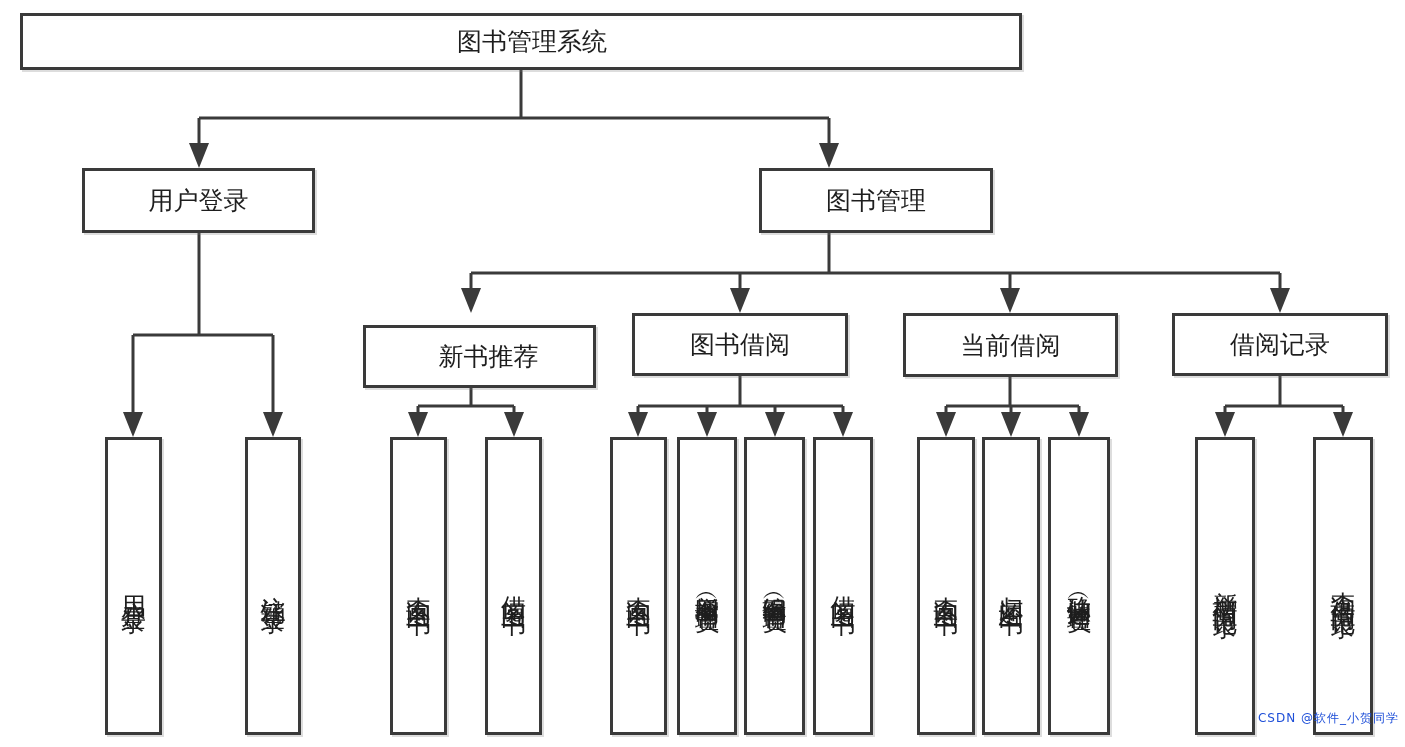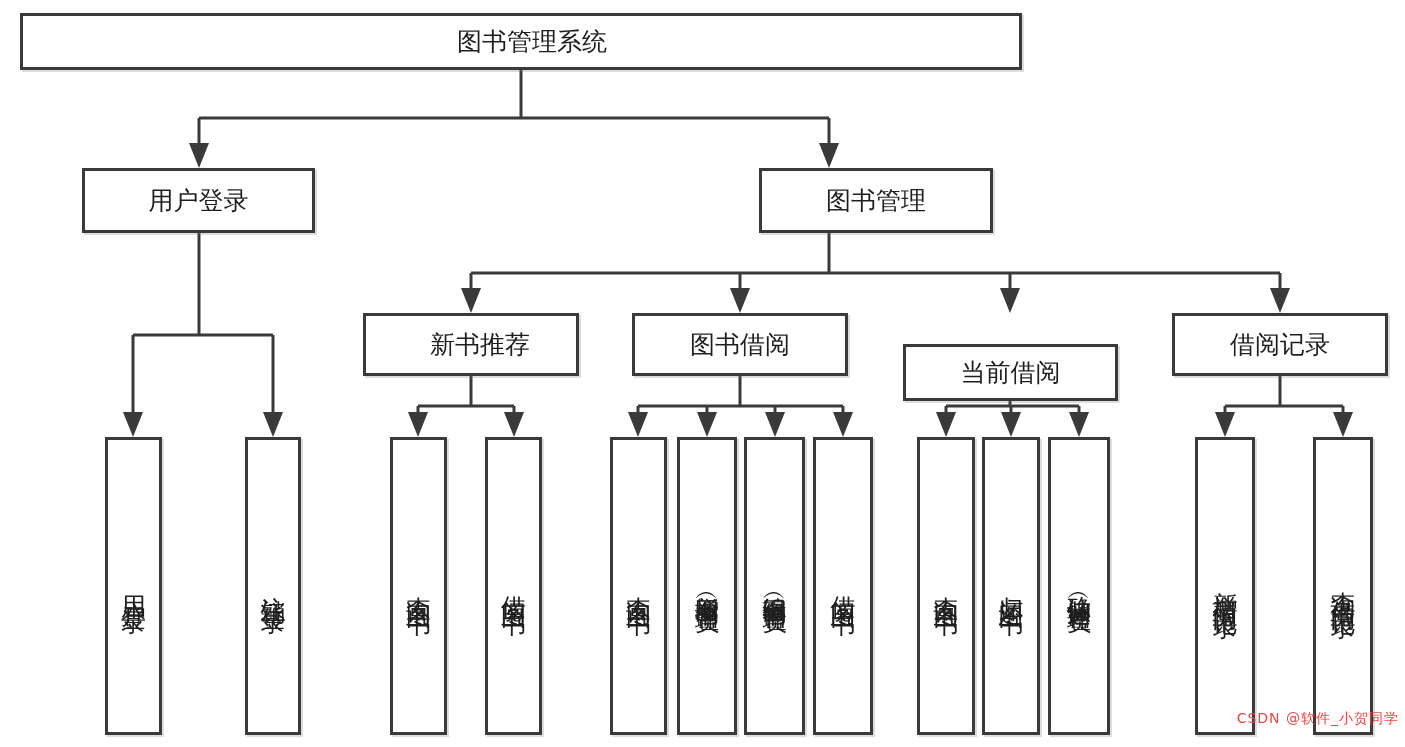--- a/index.html
+++ b/index.html
@@ -33,44 +33,44 @@
     line-height:1;
     font-size:25px;
     white-space:normal;
   }
   
   .n-root{left:20px;top:13px;width:1002px;height:57px;padding-left:22px;}
   
   .n-user-login{left:82px;top:168px;width:233px;height:65px;}
   .n-book-mgmt{left:712px;top:168px;width:234px;height:65px;margin-left:47px;}
   
-  .n-new-book{left:363px;top:313px;width:216px;height:63px;padding-left:18px;}
+  .n-new-book{left:363px;top:325px;width:233px;height:63px;padding-left:18px;}
   .n-book-borrow{left:632px;top:313px;width:216px;height:63px;}
-  .n-cur-borrow{left:903px;top:313px;width:215px;height:57px;margin-top:31px;}
+  .n-cur-borrow{left:903px;top:313px;width:215px;height:64px;}
   .n-borrow-rec{left:1172px;top:313px;width:216px;height:63px;font-family:Liberation Mono, monospace;}
   
   .lf1{left:105px;top:437px;width:57px;height:298px;}
   .lf2{left:245px;top:437px;width:56px;height:298px;}
   .lf3{left:390px;top:437px;width:57px;height:298px;}
   .lf4{left:485px;top:437px;width:57px;height:298px;}
   .lf5{left:610px;top:437px;width:57px;height:298px;}
   .lf6{left:677px;top:437px;width:60px;height:298px;padding:6px 0;}
   .lf7{left:744px;top:437px;width:61px;height:298px;padding:6px 0;}
   .lf8{left:813px;top:437px;width:60px;height:298px;}
   .lf9{left:917px;top:437px;width:58px;height:298px;}
   .lf10{left:982px;top:437px;width:58px;height:298px;}
   .lf11{left:1048px;top:437px;width:62px;height:298px;padding:6px 0;}
   .lf12{left:1195px;top:437px;width:60px;height:298px;}
   .lf13{left:1313px;top:437px;width:60px;height:298px;}
   .lf6,.lf7,.lf11{letter-spacing:2px;font-size:24px;}
   .watermark{
     position:absolute;
     right:6px;top:710px;
-    font-size:14px;
-    color:#ef4444;
+    font-size:12px;
+    color:#1d4ed8;
     letter-spacing:1px;
     z-index:5;
   }
 </style>
 </head>
 <body>
 
 <div class="canvas">
 
   <svg class="connectors" viewBox="0 0 1405 747" xmlns="http://www.w3.org/2000/svg">

